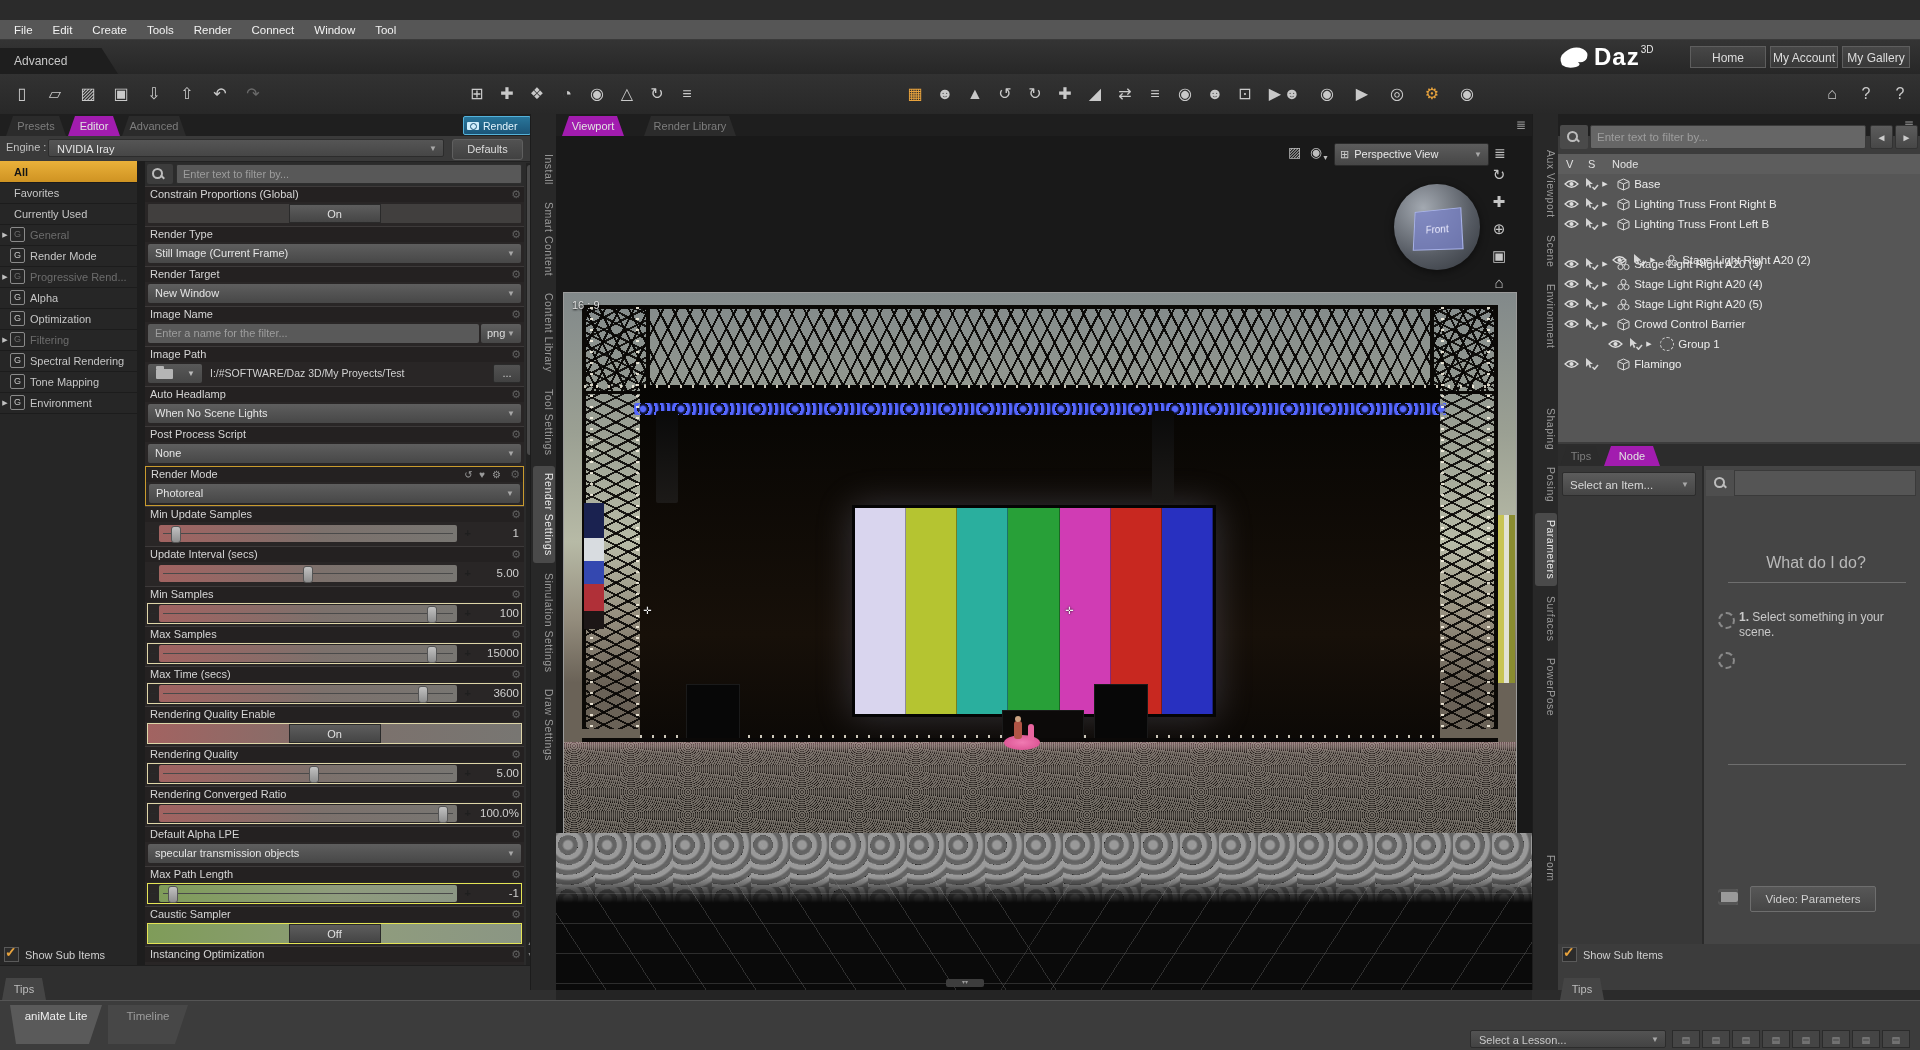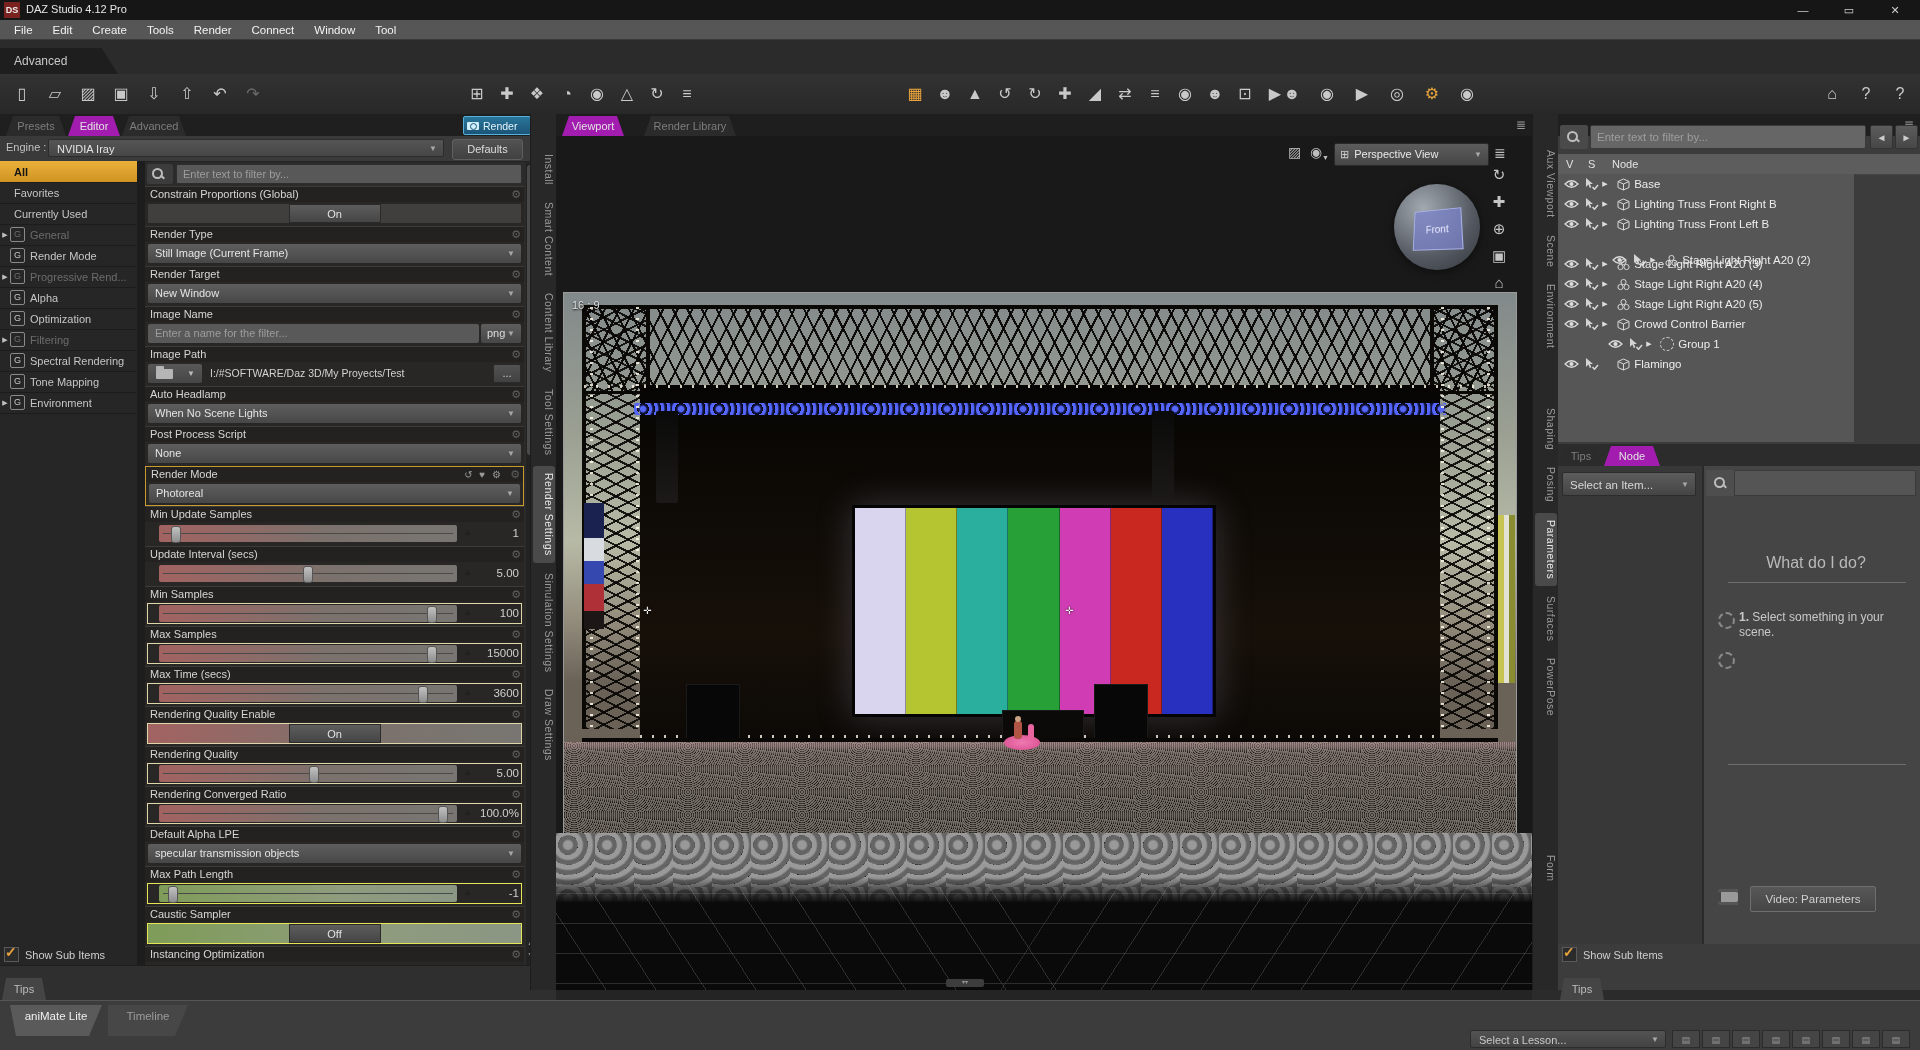--- a/index.html
+++ b/index.html
@@ -157,21 +157,21 @@
   #vp-sidetools span{color:#c5c5c5;font-size:15px;text-align:center;}
   #vp-collapse{position:absolute;left:390px;top:843px;width:38px;height:8px;background:#3d3d3d;border-radius:2px;color:#999;font-size:6px;text-align:center;line-height:7px;}
   
   #rpanel{left:1558px;top:114px;width:362px;height:876px;background:#3c3c3c;}
   #rp-top{position:absolute;left:0;top:0;width:362px;height:22px;background:#1f1f1f;}
   #rp-filterbox{position:absolute;left:2px;top:11px;width:28px;height:24px;background:#4a4a4a;border-radius:2px;}
   #rp-filter{position:absolute;left:32px;top:11px;width:276px;height:24px;background:#666;border:1px solid #3a3a3a;border-radius:2px;color:#ddd;padding:0 6px;font-size:11.5px;font-family:"Liberation Sans",sans-serif;box-sizing:border-box;}
   .rp-arrbtn{position:absolute;top:11px;width:23px;height:24px;background:linear-gradient(#5c5c5c,#474747);border:1px solid #333;border-radius:2px;color:#ccc;text-align:center;line-height:24px;font-size:10px;box-sizing:border-box;}
   #rp-header{position:absolute;left:0;top:40px;width:362px;height:20px;background:#5d5d5d;border-bottom:1px solid #444;color:#e2e2e2;}
   #rp-header span{position:absolute;top:0;line-height:20px;}
-  #rp-tree{position:absolute;left:0;top:60px;width:296px;height:268px;background:#565656;}
+  #rp-tree{position:absolute;left:0;top:60px;width:362px;height:268px;background:#565656;}
   .trow{position:absolute;left:0;width:362px;height:20px;display:flex;align-items:center;color:#ececec;font-size:11.5px;}
   .trow .ic{margin-left:5px;display:inline-flex;width:16px;justify-content:center;}
   .trow .exp{width:10px;font-size:7px;color:#ddd;text-align:center;}
   .gdash{width:12px;height:12px;border:1.5px dashed #d0d0d0;border-radius:50%;}
   #rp-tabs{position:absolute;left:0;top:330px;width:362px;height:22px;background:#2c2c2c;}
   #rp-params{position:absolute;left:0;top:352px;width:362px;height:478px;background:#454545;}
   #rp-pleft{position:absolute;left:0;top:0;width:144px;height:478px;background:#383838;border-right:2px solid #2a2a2a;}
   #sel-item{position:absolute;left:4px;top:6px;width:134px;height:24px;background:linear-gradient(#5c5c5c,#454545);border:1px solid #2c2c2c;border-radius:2px;color:#d8d8d8;line-height:24px;padding-left:7px;box-sizing:border-box;font-size:11.5px;}
   #rp-psearchbox{position:absolute;left:148px;top:4px;width:28px;height:26px;background:#4e4e4e;}
   #rp-psearch{position:absolute;left:176px;top:4px;width:182px;height:26px;background:#555;border:1px solid #3a3a3a;box-sizing:border-box;}
@@ -180,49 +180,54 @@
   .step{position:absolute;left:160px;width:200px;color:#c9c9c9;font-size:12px;line-height:15px;}
   .spinner{position:absolute;width:13px;height:13px;border:2px dashed #8a8a8a;border-radius:50%;}
   #video-btn{position:absolute;left:192px;top:420px;width:124px;height:24px;background:linear-gradient(#575757,#464646);border:1px solid #6e6e6e;border-radius:2px;color:#cfcfcf;text-align:center;line-height:24px;font-size:11.5px;}
   #film-icon{position:absolute;left:160px;top:423px;width:20px;height:16px;background:#9a9a9a;border-radius:2px;
     background-image:linear-gradient(90deg,#444 0 3px,transparent 3px),linear-gradient(90deg,transparent 0,transparent 100%);
     box-shadow:inset 0 3px 0 #555,inset 0 -3px 0 #555;}
   #rp-check{left:1562px;top:947px;}
   
   #vp-divider{left:556px;top:990px;width:976px;height:10px;background:#242424;}
   #bottombar{left:0;top:1000px;width:1920px;height:50px;background:#3c3c3c;border-top:1px solid #555;}
-  .btab{position:absolute;top:4px;height:31px;line-height:23px;text-align:center;font-size:11.5px;color:#9c9c9c;background:#474747;clip-path:polygon(0 0,100% 0,calc(100% - 13px) 100%,0 100%);}
+  .btab{position:absolute;top:4px;height:39px;line-height:23px;text-align:center;font-size:11.5px;color:#9c9c9c;background:#474747;clip-path:polygon(0 0,100% 0,calc(100% - 13px) 100%,0 100%);}
   .btab.active{background:#5a5a5a;color:#efefef;clip-path:polygon(0 0,100% 0,calc(100% - 13px) 100%,6px 100%);}
   #lesson-dd{left:1470px;top:29px;width:196px;height:18px;background:linear-gradient(#535353,#434343);border:1px solid #2c2c2c;border-radius:2px;color:#c9c9c9;line-height:18px;padding-left:8px;box-sizing:border-box;position:absolute;}
   .lbtn{position:absolute;top:29px;width:28px;height:18px;background:#454545;border:1px solid #2b2b2b;color:#9a9a9a;font-size:9px;text-align:center;line-height:18px;box-sizing:border-box;}
 </style>
 </head>
 <body>
 
 <div id="app">
 
-  <div class="abs" id="titlebar">
-    <div class="abs" id="ds-logo">DS</div>
-    <div class="abs" id="win-title">DAZ Studio 4.12 Pro</div>
-    <div class="abs winbtn" style="left:1782px;">—</div>
-    <div class="abs winbtn" style="left:1828px;">▭</div>
-    <div class="abs winbtn" id="btn-close" style="left:1874px;">✕</div>
-  </div>
 
   <div class="abs" id="menubar">
       <span class="mitem">File</span>
       <span class="mitem">Edit</span>
       <span class="mitem">Create</span>
       <span class="mitem">Tools</span>
       <span class="mitem">Render</span>
       <span class="mitem">Connect</span>
       <span class="mitem">Window</span>
       <span class="mitem">Tool</span>
     </div>
 
+  <div class="abs" id="header">
+    <div class="abs" id="brand">
+      <svg id="brand-bird" viewBox="0 0 34 24">
+          <path d="M6 20 Q2 12 9 7 Q18 0 27 4 Q33 7 31 13 Q29 18 22 17 Q26 20 20 22 Q11 24 6 20 Z M22 9 a2 2 0 1 1 .1 0 Z" fill="#fff"></path>
+        </svg>
+      <span id="brand-name">Daz</span>
+      <span id="brand-sup">3D</span>
+    </div>
+    <div class="abs hbtn" style="left:1690px;width:76px;">Home</div>
+    <div class="abs hbtn" style="left:1770px;width:68px;">My Account</div>
+    <div class="abs hbtn" style="left:1842px;width:68px;">My Gallery</div>
+  </div>
   <div class="abs" id="layout-tab" style="top:48px;">Advanced</div>
 
   <div class="abs" id="toolbar">
       <span class="ticon" style="left: 10px;">▯</span>
       <span class="ticon" style="left: 43px;">▱</span>
       <span class="ticon" style="left: 76px;">▨</span>
       <span class="ticon" style="left: 109px;">▣</span>
       <span class="ticon" style="left: 142px;">⇩</span>
       <span class="ticon" style="left: 175px;">⇧</span>
       <span class="ticon" style="left: 208px;">↶</span>

